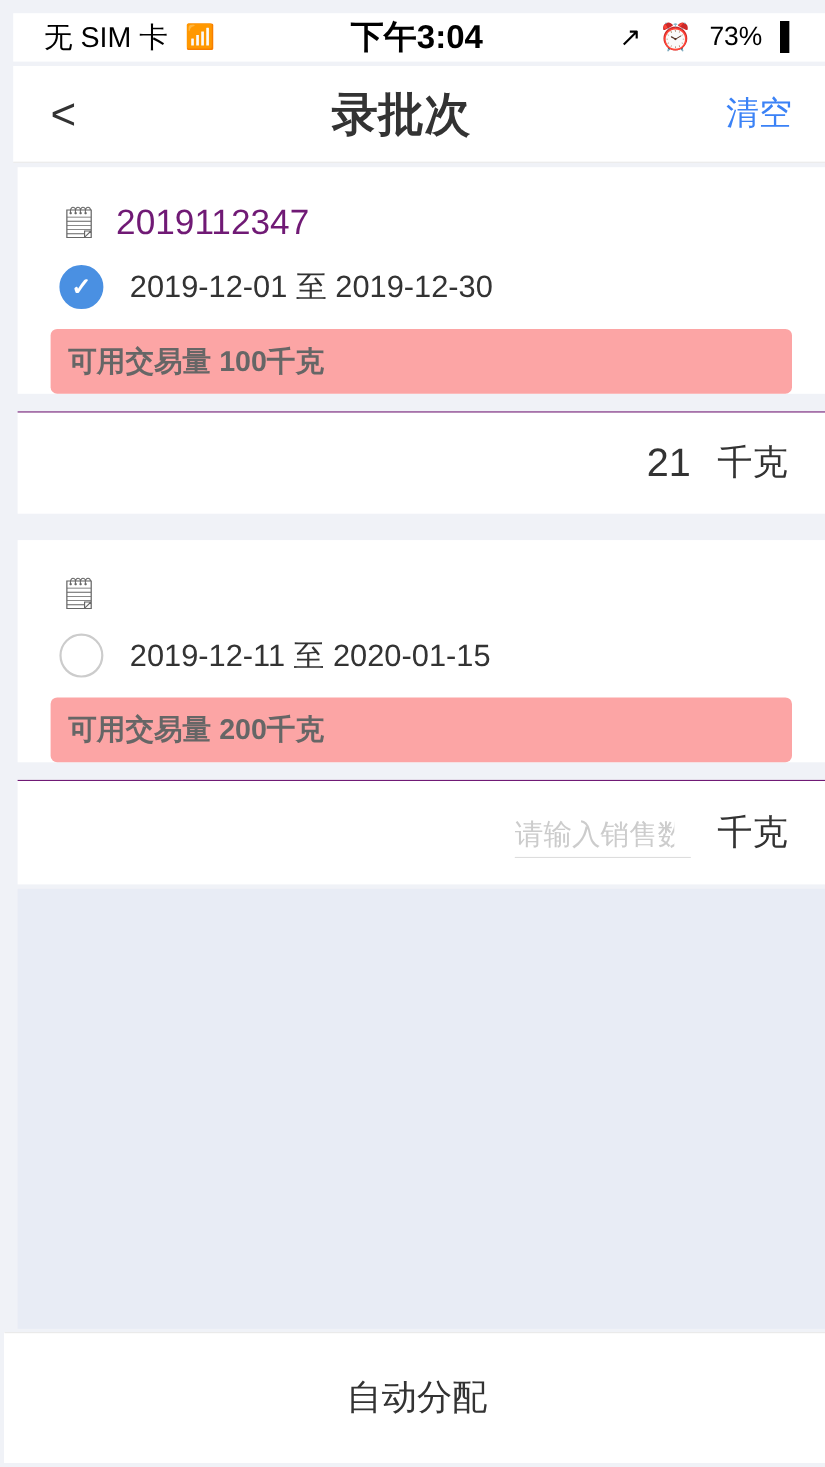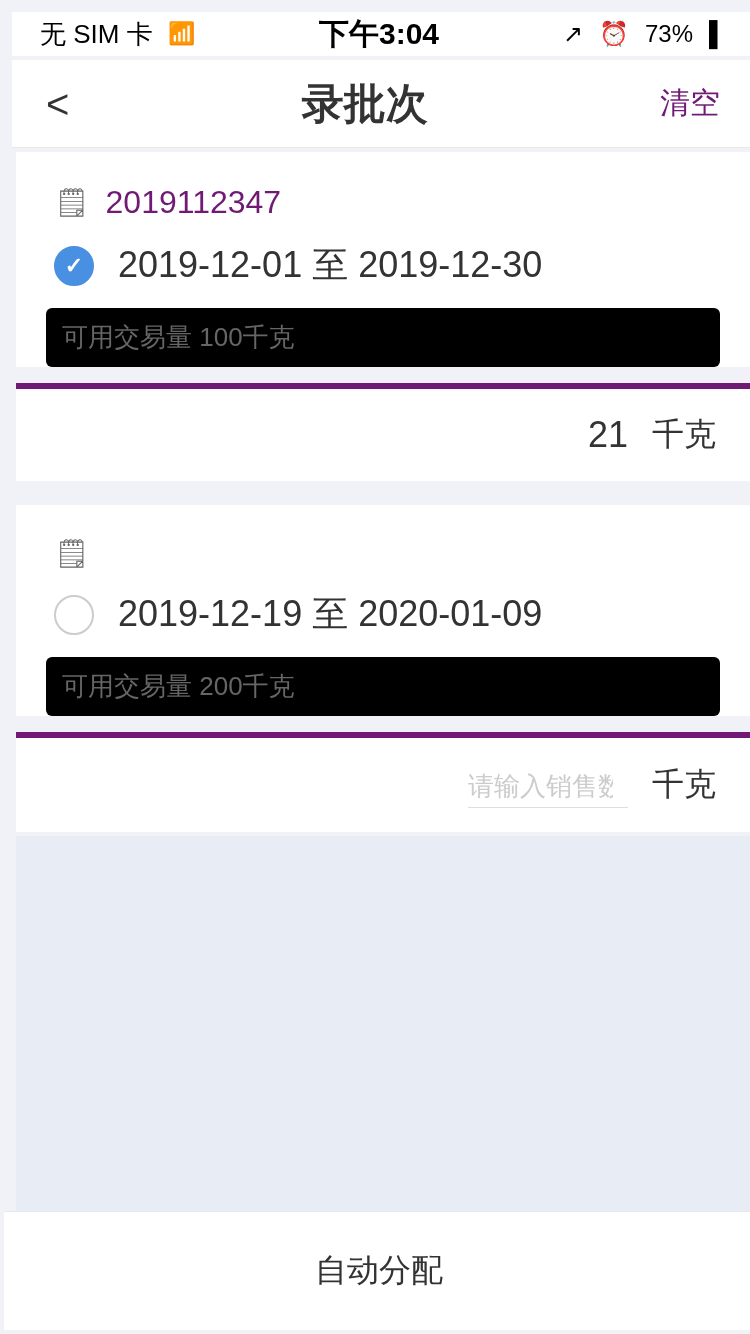--- a/index.html
+++ b/index.html
@@ -60,21 +60,21 @@
       cursor: pointer;
       line-height: 1;
     }
     .nav-title {
       font-size: 42px;
       font-weight: 600;
       color: #333;
     }
     .nav-action {
       font-size: 30px;
-      color: #701a75;
+      color: #3b82f6;
     }
 
     
     .summary-bar {
       background: #fdf8ec;
       padding: 18px 30px;
       display: flex;
       align-items: center;
       gap: 20px;
       border-bottom: 1px solid #f0e8c8;
@@ -138,41 +138,42 @@
       background: #4a90e2;
       border-color: #4a90e2;
     }
     .radio-circle.checked::after {
       content: '✓';
       color: #fff;
       font-size: 22px;
       font-weight: bold;
     }
     .batch-date {
-      font-size: 36px;
+      font-size: 28px;
       color: #333;
     }
     .batch-available {
-      background: #000000;
+      background: #fca5a5;
       border-radius: 6px;
       padding: 12px 16px;
       font-size: 26px;
       color: #666;
       margin: 0 0 0 0;
+      font-weight: bold;
     }
 
     
     .quantity-row {
       background: #fff;
       padding: 20px 30px;
       display: flex;
       align-items: center;
       justify-content: flex-end;
       gap: 16px;
-      border-top: 6px solid #701a75;
+      border-top: 1px solid #701a75;
       margin-top: 16px;
     }
     .quantity-input {
       border: none;
       border-bottom: 1px solid #ddd;
       font-size: 32px;
       color: #333;
       text-align: right;
       width: 160px;
       padding: 4px 0;
@@ -290,21 +291,21 @@
   </div>
 
   <div class="item-separator"></div>
 
   <div class="batch-item first-item-top">
     <div class="batch-header">
       <span class="batch-id-icon">🗒</span>
     </div>
     <div class="batch-date-row">
       <div class="radio-circle"></div>
-      <span class="batch-date">2019-12-19 至 2020-01-09</span>
+      <span class="batch-date">2019-12-11 至 2020-01-15</span>
     </div>
     <div class="batch-available">可用交易量 200千克</div>
   </div>
   <div class="quantity-row">
     <input class="quantity-input" type="number" placeholder="请输入销售数量" style="">
     <span class="quantity-unit">千克</span>
   </div>
 
   <div class="bottom-area"></div>
 </div>

